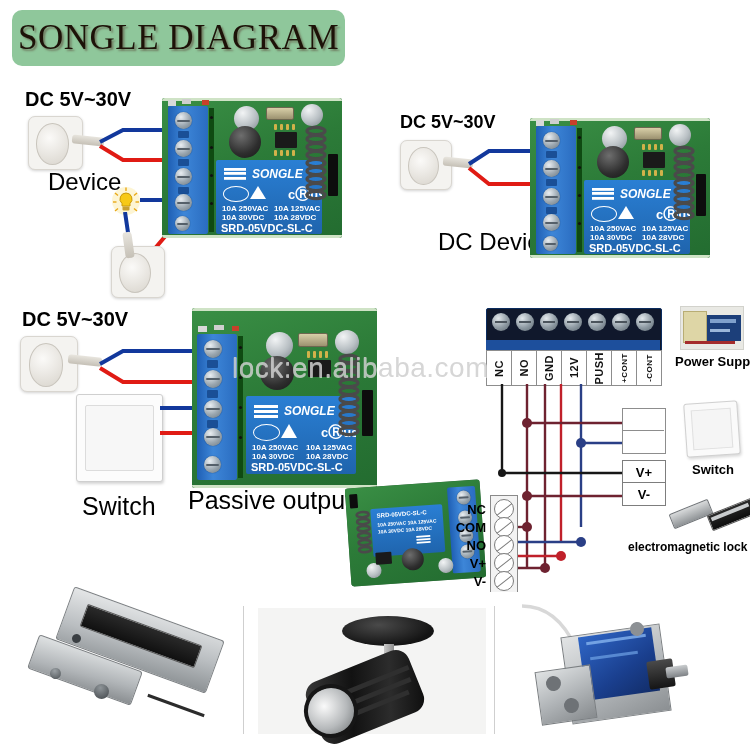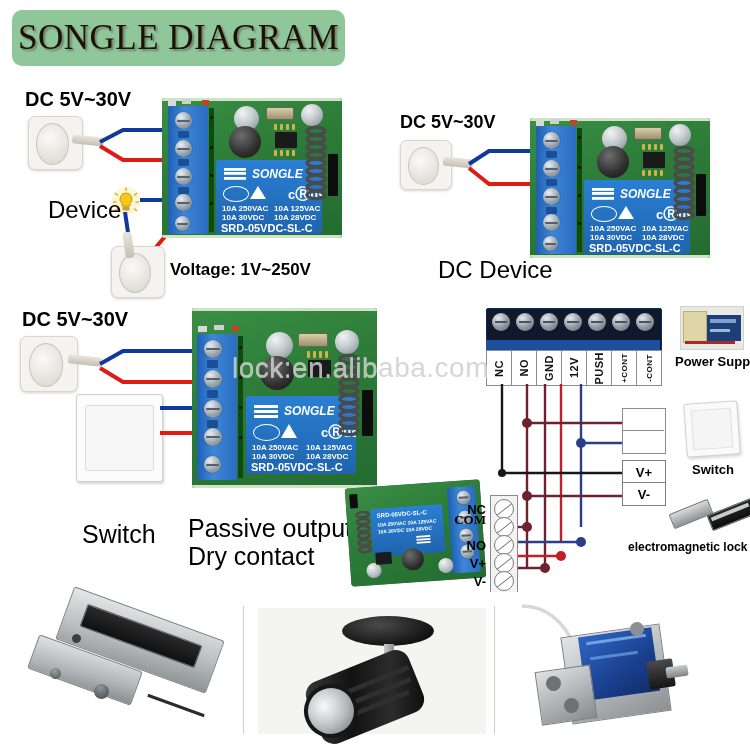--- a/index.html
+++ b/index.html
@@ -8,21 +8,21 @@
   .abs{position:absolute;}
 
   
   #title-banner{left:12px;top:10px;width:333px;height:56px;background:#8fc79b;
     border-radius:10px;display:flex;align-items:center;justify-content:center;}
   #title-text{font-family:"Liberation Serif",serif;font-size:35px;color:#1d1208;
     letter-spacing:.5px;text-shadow:2px 2px 2px rgba(90,70,55,.55);white-space:nowrap;}
 
   
   .lbl-bold{font-weight:bold;color:#000;white-space:nowrap;}
-  .lbl-plain{color:#000;white-space:nowrap;margin-top:28px;}
+  .lbl-plain{color:#000;white-space:nowrap;}
 
   
   .board{background:#2f7d3d;border-radius:3px;overflow:hidden;
     box-shadow:0 0 2px rgba(0,0,0,.45) inset;}
   .board-inner{position:absolute;inset:0;
     background:linear-gradient(160deg,#3a8f45 0%,#2c7b38 45%,#236c30 100%);}
   .bd-edge{position:absolute;background:#cfe3c6;}
   .term-block{position:absolute;background:linear-gradient(90deg,#1f5fb4,#3d86d8 40%,#2a6cc0);
     border-radius:2px;}
   .screw{position:absolute;border-radius:50%;
@@ -151,21 +151,20 @@
     <polyline points="25,0 32,48 38,56" fill="none" stroke="#12389c" stroke-width="4"></polyline>
   </svg>
 
   <svg class="abs" width="100" height="80" style="left:118px;top:130px;">
     <polyline points="94,8 56,8 22,48" fill="none" stroke="#e01b14" stroke-width="4"></polyline>
   </svg>
 
   <div class="socket" style="left:111px;top:158px;width:52px;height:50px;"></div>
   <div class="plugtail" style="left:124px;top:144px;width:9px;height:26px;transform:rotate(-8deg);"></div>
 
-  <div class="abs lbl-bold" style="left:170px;top:172px;font-size:17px;">Voltage: 1V~250V</div>
 
   <div class="board abs" style="left:162px;top:10px;width:180px;height:140px;">
     <div class="board-inner"></div>
     <div class="bd-edge" style="left:0;top:0;width:100%;height:3px;"></div>
     <div class="bd-edge" style="left:0;bottom:0;width:100%;height:3px;"></div>
 
     <div class="term-block" style="left:6px;top:8px;width:40px;height:128px;"></div>
     <div class="screw" style="left:13px;top:14px;width:17px;height:17px;"></div>
     <div class="term-slot" style="left:16px;top:33px;width:11px;height:7px;"></div>
     <div class="screw" style="left:13px;top:42px;width:17px;height:17px;"></div>
@@ -347,21 +346,20 @@
     <polyline points="5,26 28,13 128,13" fill="none" stroke="#12389c" stroke-width="4"></polyline>
     <polyline points="5,30 28,44 128,44" fill="none" stroke="#e01b14" stroke-width="4"></polyline>
   </svg>
 
   <div class="wallsw" style="left:76px;top:94px;width:85px;height:86px;"></div>
   <div class="wire blue" style="left:160px;top:106px;width:62px;height:4px;"></div>
   <div class="wire red" style="left:160px;top:131px;width:62px;height:4px;"></div>
 
   <div class="abs lbl-plain" style="left:82px;top:192px;font-size:25px;">Switch</div>
   <div class="abs lbl-plain" style="left:188px;top:186px;font-size:25px;">Passive output</div>
-  <div class="abs lbl-plain" style="left:188px;top:214px;font-size:25px;">Dry contact</div>
 
   <div class="board abs" style="left:192px;top:8px;width:185px;height:180px;">
     <div class="board-inner"></div>
     <div class="bd-edge" style="left:0;top:0;width:100%;height:3px;"></div>
     <div class="bd-edge" style="left:0;bottom:0;width:100%;height:3px;"></div>
 
     <div class="term-block" style="left:5px;top:26px;width:40px;height:146px;"></div>
     <div class="screw" style="left:12px;top:32px;width:18px;height:18px;"></div>
     <div class="term-slot" style="left:15px;top:52px;width:11px;height:8px;"></div>
     <div class="screw" style="left:12px;top:62px;width:18px;height:18px;"></div>
@@ -533,21 +531,21 @@
   <div class="vbox" style="left:152px;top:182px;width:42px;height:22px;">V-</div>
 
   <div class="con-strip" style="left:20px;top:195px;width:26px;height:97px;"></div>
   <div class="con-hole" style="left:24px;top:199px;width:18px;height:18px;"></div>
   <div class="con-hole" style="left:24px;top:217px;width:18px;height:18px;"></div>
   <div class="con-hole" style="left:24px;top:235px;width:18px;height:18px;"></div>
   <div class="con-hole" style="left:24px;top:253px;width:18px;height:18px;"></div>
   <div class="con-hole" style="left:24px;top:271px;width:18px;height:18px;"></div>
 
   <div class="con-lbl" style="left:-18px;top:202px;width:34px;">NC</div>
-  <div class="con-lbl" style="left:-28px;top:212px;width:44px;font-family:Liberation Serif, serif;">COM</div>
+  <div class="con-lbl" style="left:-28px;top:220px;width:44px;">COM</div>
   <div class="con-lbl" style="left:-18px;top:238px;width:34px;">NO</div>
   <div class="con-lbl" style="left:-18px;top:256px;width:34px;">V+</div>
   <div class="con-lbl" style="left:-18px;top:274px;width:34px;">V-</div>
 
   <div class="ps-photo" style="left:210px;top:6px;width:62px;height:42px;">
     <div class="abs" style="left:2px;top:4px;width:22px;height:30px;background:#ded6a6;border:1px solid #b8ad74;"></div>
     <div class="abs" style="left:26px;top:8px;width:34px;height:26px;background:#1c3f7a;"></div>
     <div class="abs" style="left:29px;top:12px;width:26px;height:4px;background:#7fa0cc;"></div>
     <div class="abs" style="left:29px;top:22px;width:20px;height:3px;background:#9ab6d9;"></div>
     <div class="abs" style="left:4px;top:34px;width:50px;height:3px;background:#a42c2c;"></div>

